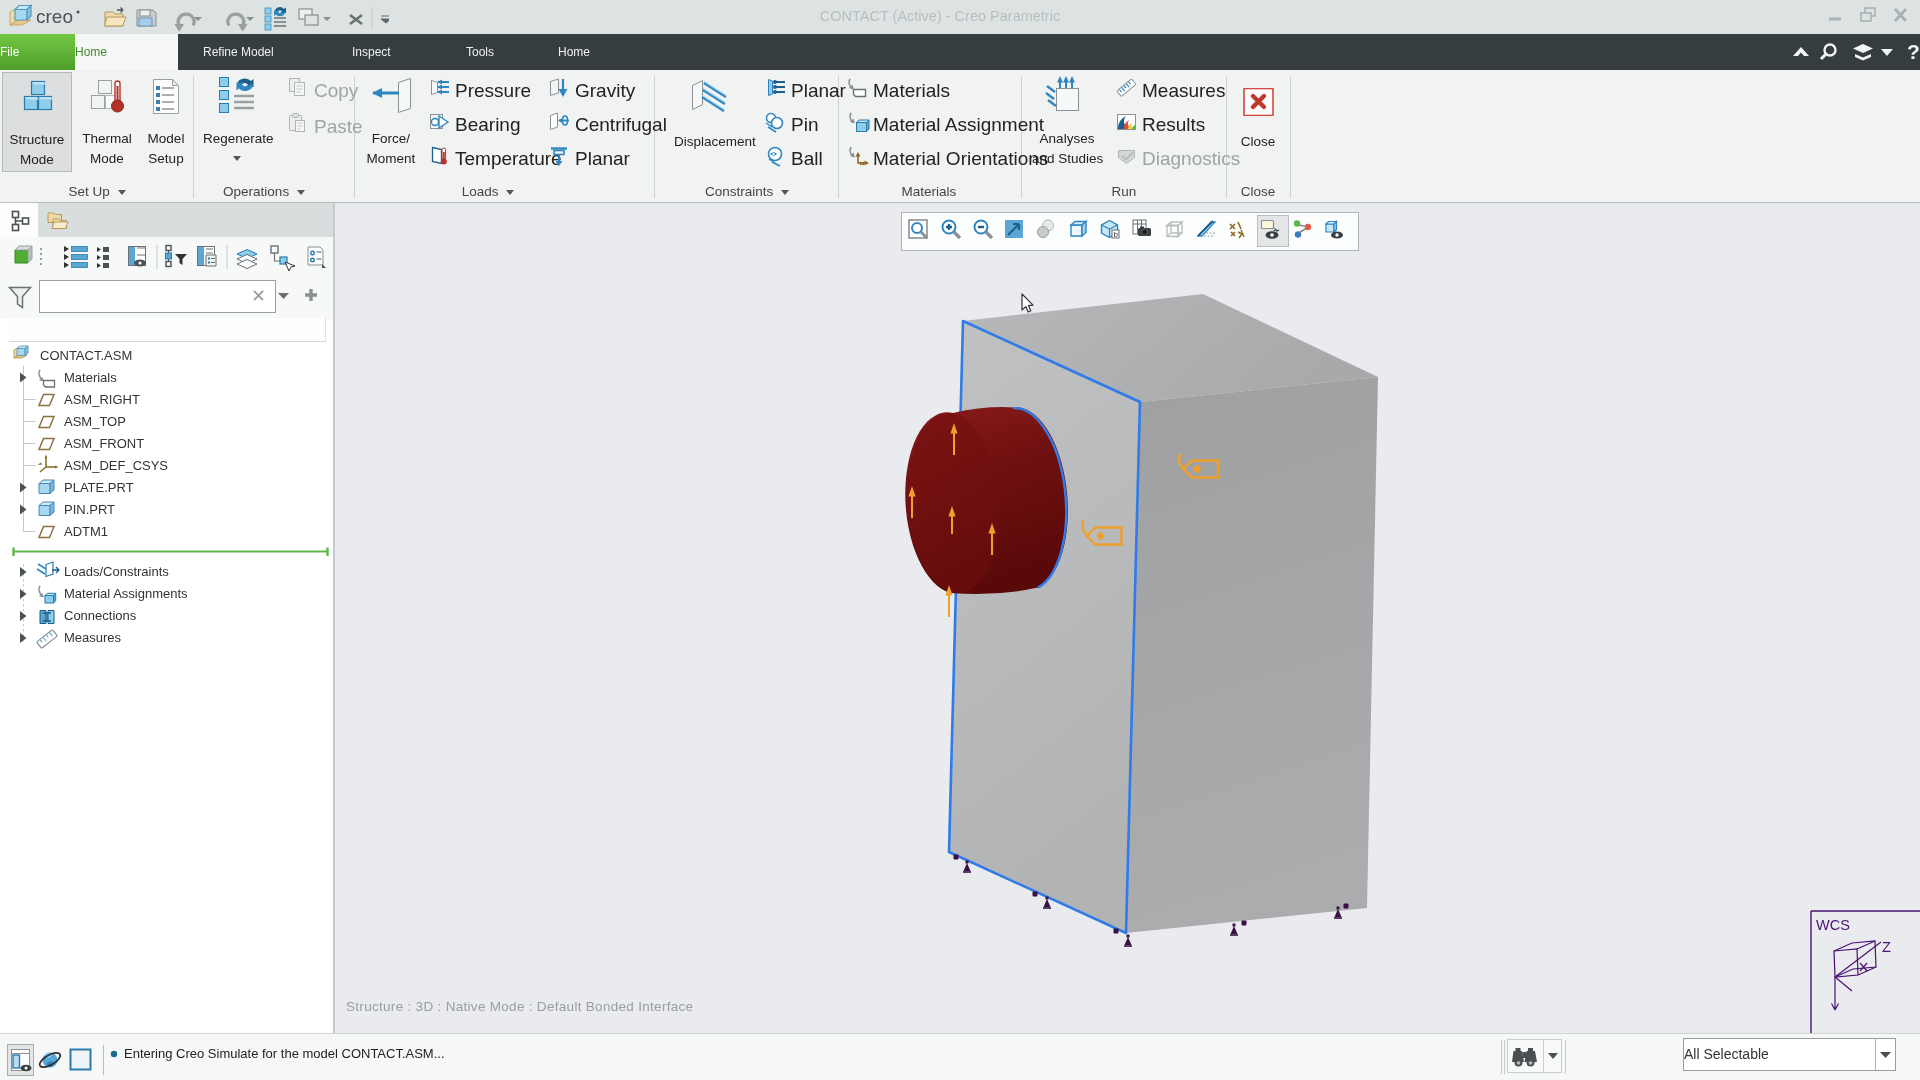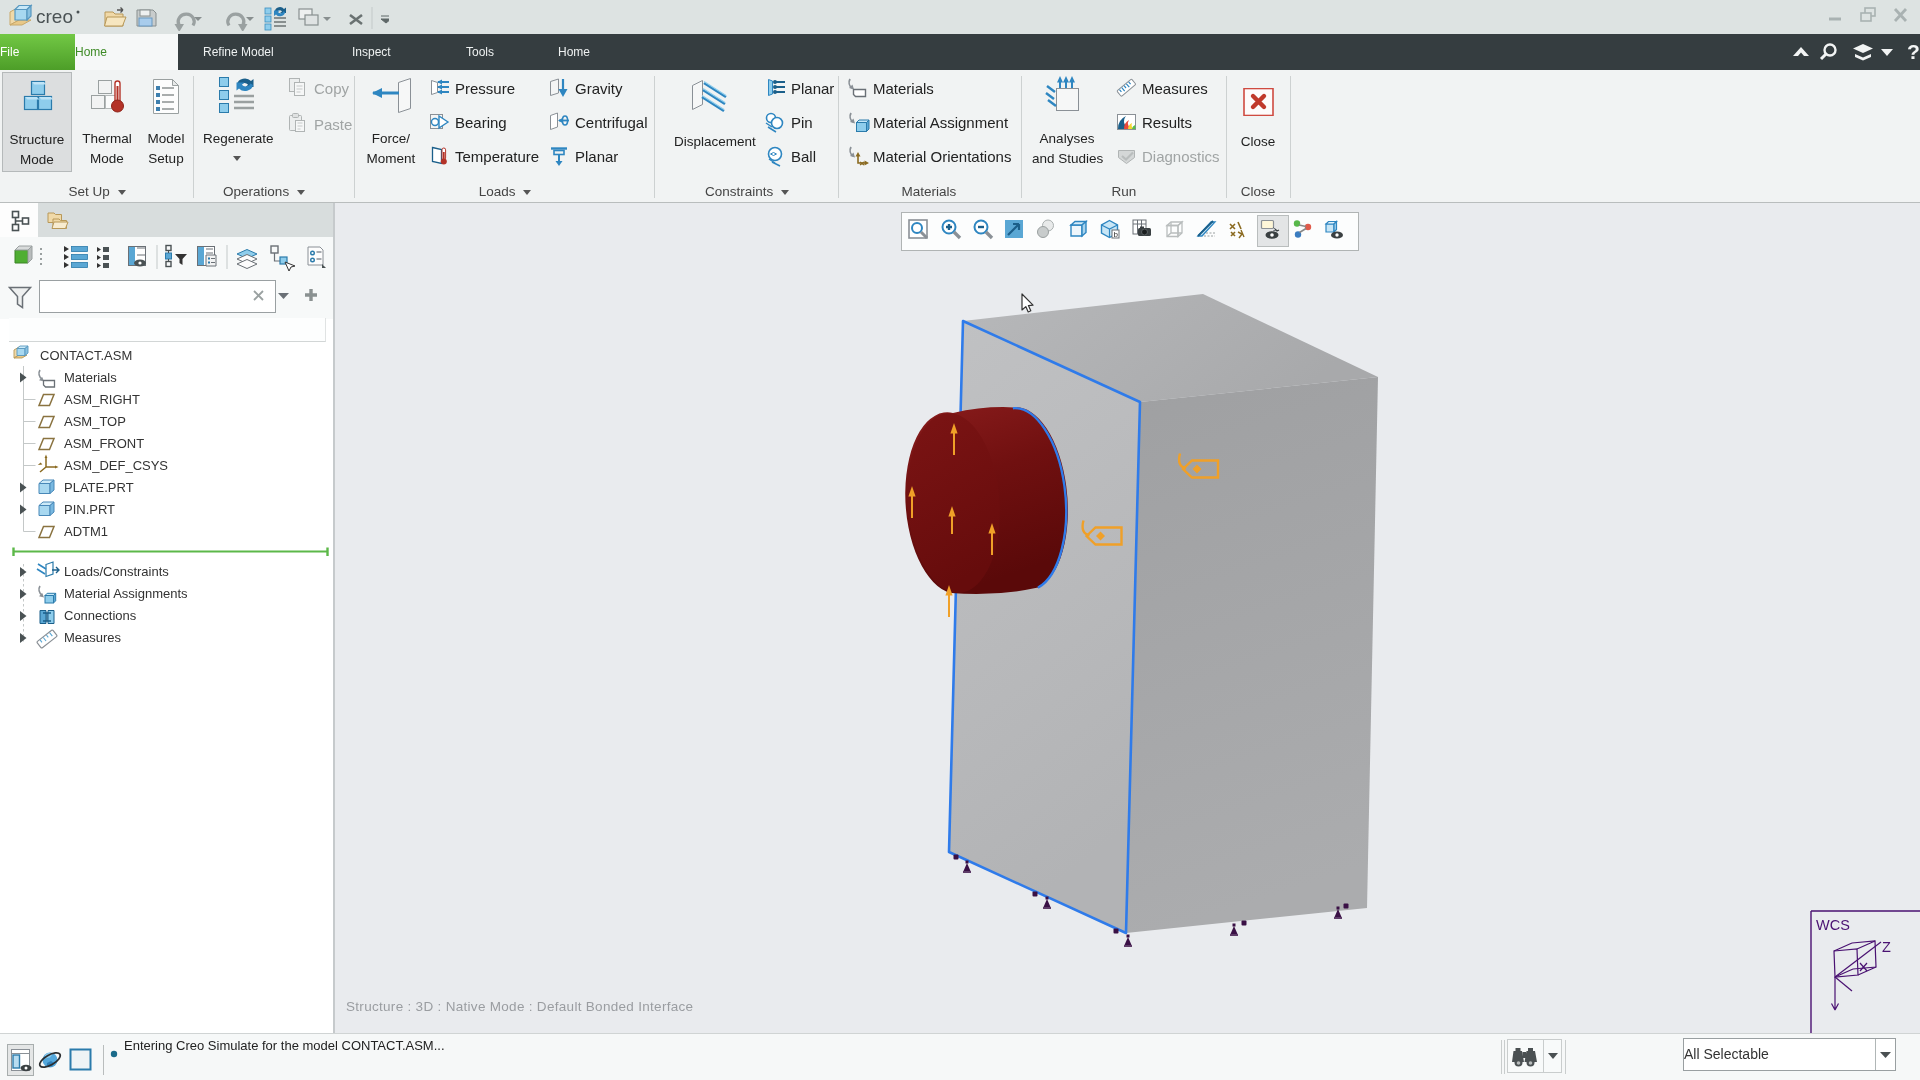--- a/index.html
+++ b/index.html
@@ -16,47 +16,48 @@
 .tab { position:absolute; top:34px; height:36px; line-height:36px; text-align:left; color:#eef1f1; font-size:12px; }
 #tab-file { left:0; width:75px; background:linear-gradient(#72c845,#4d9e28); color:#fff; }
 #tab-home { left:75px; width:103px; background:#f6f8f8; color:#3e8b27; }
 
 
 #ribbon { left:0; top:70px; width:1920px; height:133px; background:#f1f3f3; border-bottom:1px solid #b9bdbd; }
 .gsep { position:absolute; top:6px; width:1px; height:122px; background:#cdd1d1; }
 .glabel { position:absolute; top:113px; height:18px; line-height:18px; font-size:13.5px; color:#444; text-align:center; white-space:nowrap; }
 .bigbtn { position:absolute; top:2px; width:70px; height:100px; text-align:center; }
 .bigbtn .txt { position:absolute; top:57px; width:100%; font-size:13.5px; color:#222; line-height:19.5px; white-space:nowrap; }
-.smallbtn { position:absolute; height:24px; font-size:15px; color:#222; white-space:nowrap; }
+.smallbtn { position:absolute; height:24px; font-size:19px; color:#222; white-space:nowrap; }
 .smallbtn .lbl { position:absolute; left:27px; top:3px; }
 .dis { color:#a0a4a4; }
 .darr { display:inline-block; width:0; height:0; border-left:4.5px solid transparent; border-right:4.5px solid transparent; border-top:5px solid #555; vertical-align:middle; margin-left:4px; }
 
 
 #lpanel { left:0; top:203px; width:334px; height:830px; background:#fff; }
 #lp-tabs { left:0; top:0; width:334px; height:34px; background:#d8dddd; }
 #lp-tab1 { left:0; top:0; width:38px; height:34px; background:#fdfdfd; }
 #lp-tools { left:0; top:34px; width:334px; height:40px; background:#f7f9f9; }
 #lp-filter { left:0; top:74px; width:334px; height:42px; background:#f7f9f9; }
 #lp-input { left:39px; top:3px; width:237px; height:33px; background:#fff; border:1px solid #9aa0a2; }
 
 
 #gfx { left:334px; top:203px; width:1586px; height:830px; background:#e9ebee; }
 #gtoolbar { left:567px; top:9px; width:458px; height:39px; background:#fcfdfd; border:1px solid #b0b4b4; }
 #gstatus { left:12px; top:796px; font-size:13.5px; color:#9a9da1; letter-spacing:0.3px; }
 
 
 #statusbar { left:0; top:1033px; width:1920px; height:47px; background:#f6f8f8; border-top:1px solid #d0d4d4; }
-#sb-msg { left:124px; top:4px; font-size:13px; color:#222; }
+#sb-msg { left:124px; top:12px; font-size:13px; color:#222; }
 #sb-combo { left:1683px; top:4px; width:213px; height:33px; background:#fff; border:1px solid #999fa1; font-size:14px; color:#333; line-height:31px; }
 </style>
 </head>
 <body>
 <div id="app">
   <div class="abs" id="titlebar"></div>
+  <div class="abs" id="title-text">CONTACT (Active) - Creo Parametric</div>
   <svg class="abs" style="left:9px;top:4px" width="380" height="27" viewBox="0 0 380 27">
 
     <path d="M1 8 L10 3 L10 16 L1 21 Z" fill="#f0d9a8" stroke="#c8a86a" stroke-width="1"></path>
     <path d="M1 21 L10 16 L22 16 L13 21 Z" fill="#e8c888" stroke="#c8a86a" stroke-width="1"></path>
     <path d="M6 5.5 L18 5.5 L18 16 L6 16 Z" fill="#a8d8f0" stroke="#5898c0" stroke-width="1.2"></path>
     <path d="M6 5.5 L10 1.5 L22 1.5 L18 5.5 Z" fill="#c8e8f8" stroke="#5898c0" stroke-width="1.2"></path>
     <path d="M18 5.5 L22 1.5 L22 12 L18 16 Z" fill="#88c0e0" stroke="#5898c0" stroke-width="1.2"></path>
     <text x="27" y="19" font-size="19" fill="#4a5254" font-family="Liberation Sans">creo</text>
     <circle cx="69" cy="8" r="1.5" fill="#4a5254"></circle>
 
@@ -124,21 +125,21 @@
     <div class="gsep" style="left:193px"></div>
     <div class="gsep" style="left:354px"></div>
     <div class="gsep" style="left:654px"></div>
     <div class="gsep" style="left:838px"></div>
     <div class="gsep" style="left:1021px"></div>
     <div class="gsep" style="left:1226px"></div>
     <div class="gsep" style="left:1290px"></div>
 
     <div class="glabel" style="left:47px;width:100px">Set Up <span class="darr"></span></div>
     <div class="glabel" style="left:214px;width:100px">Operations <span class="darr"></span></div>
-    <div class="glabel" style="left:455px;width:100px">Loads <span class="darr"></span></div>
+    <div class="glabel" style="left:438px;width:100px">Loads <span class="darr"></span></div>
     <div class="glabel" style="left:697px;width:100px">Constraints <span class="darr"></span></div>
     <div class="glabel" style="left:879px;width:100px">Materials</div>
     <div class="glabel" style="left:1074px;width:100px">Run</div>
     <div class="glabel" style="left:1208px;width:100px">Close</div>
 
     <div class="bigbtn" style="left:2px;background:#dcdedf;border:1px solid #b5b9ba;">
       <svg class="abs" style="left:19px;top:6px" width="34" height="36" viewBox="0 0 34 36">
         <g stroke="#2b7bab" stroke-width="1.2">
           <rect x="9.5" y="2.5" width="13" height="13" fill="#8ecdec"></rect>
           <rect x="2.5" y="17.5" width="13" height="13" fill="#8ecdec"></rect>

